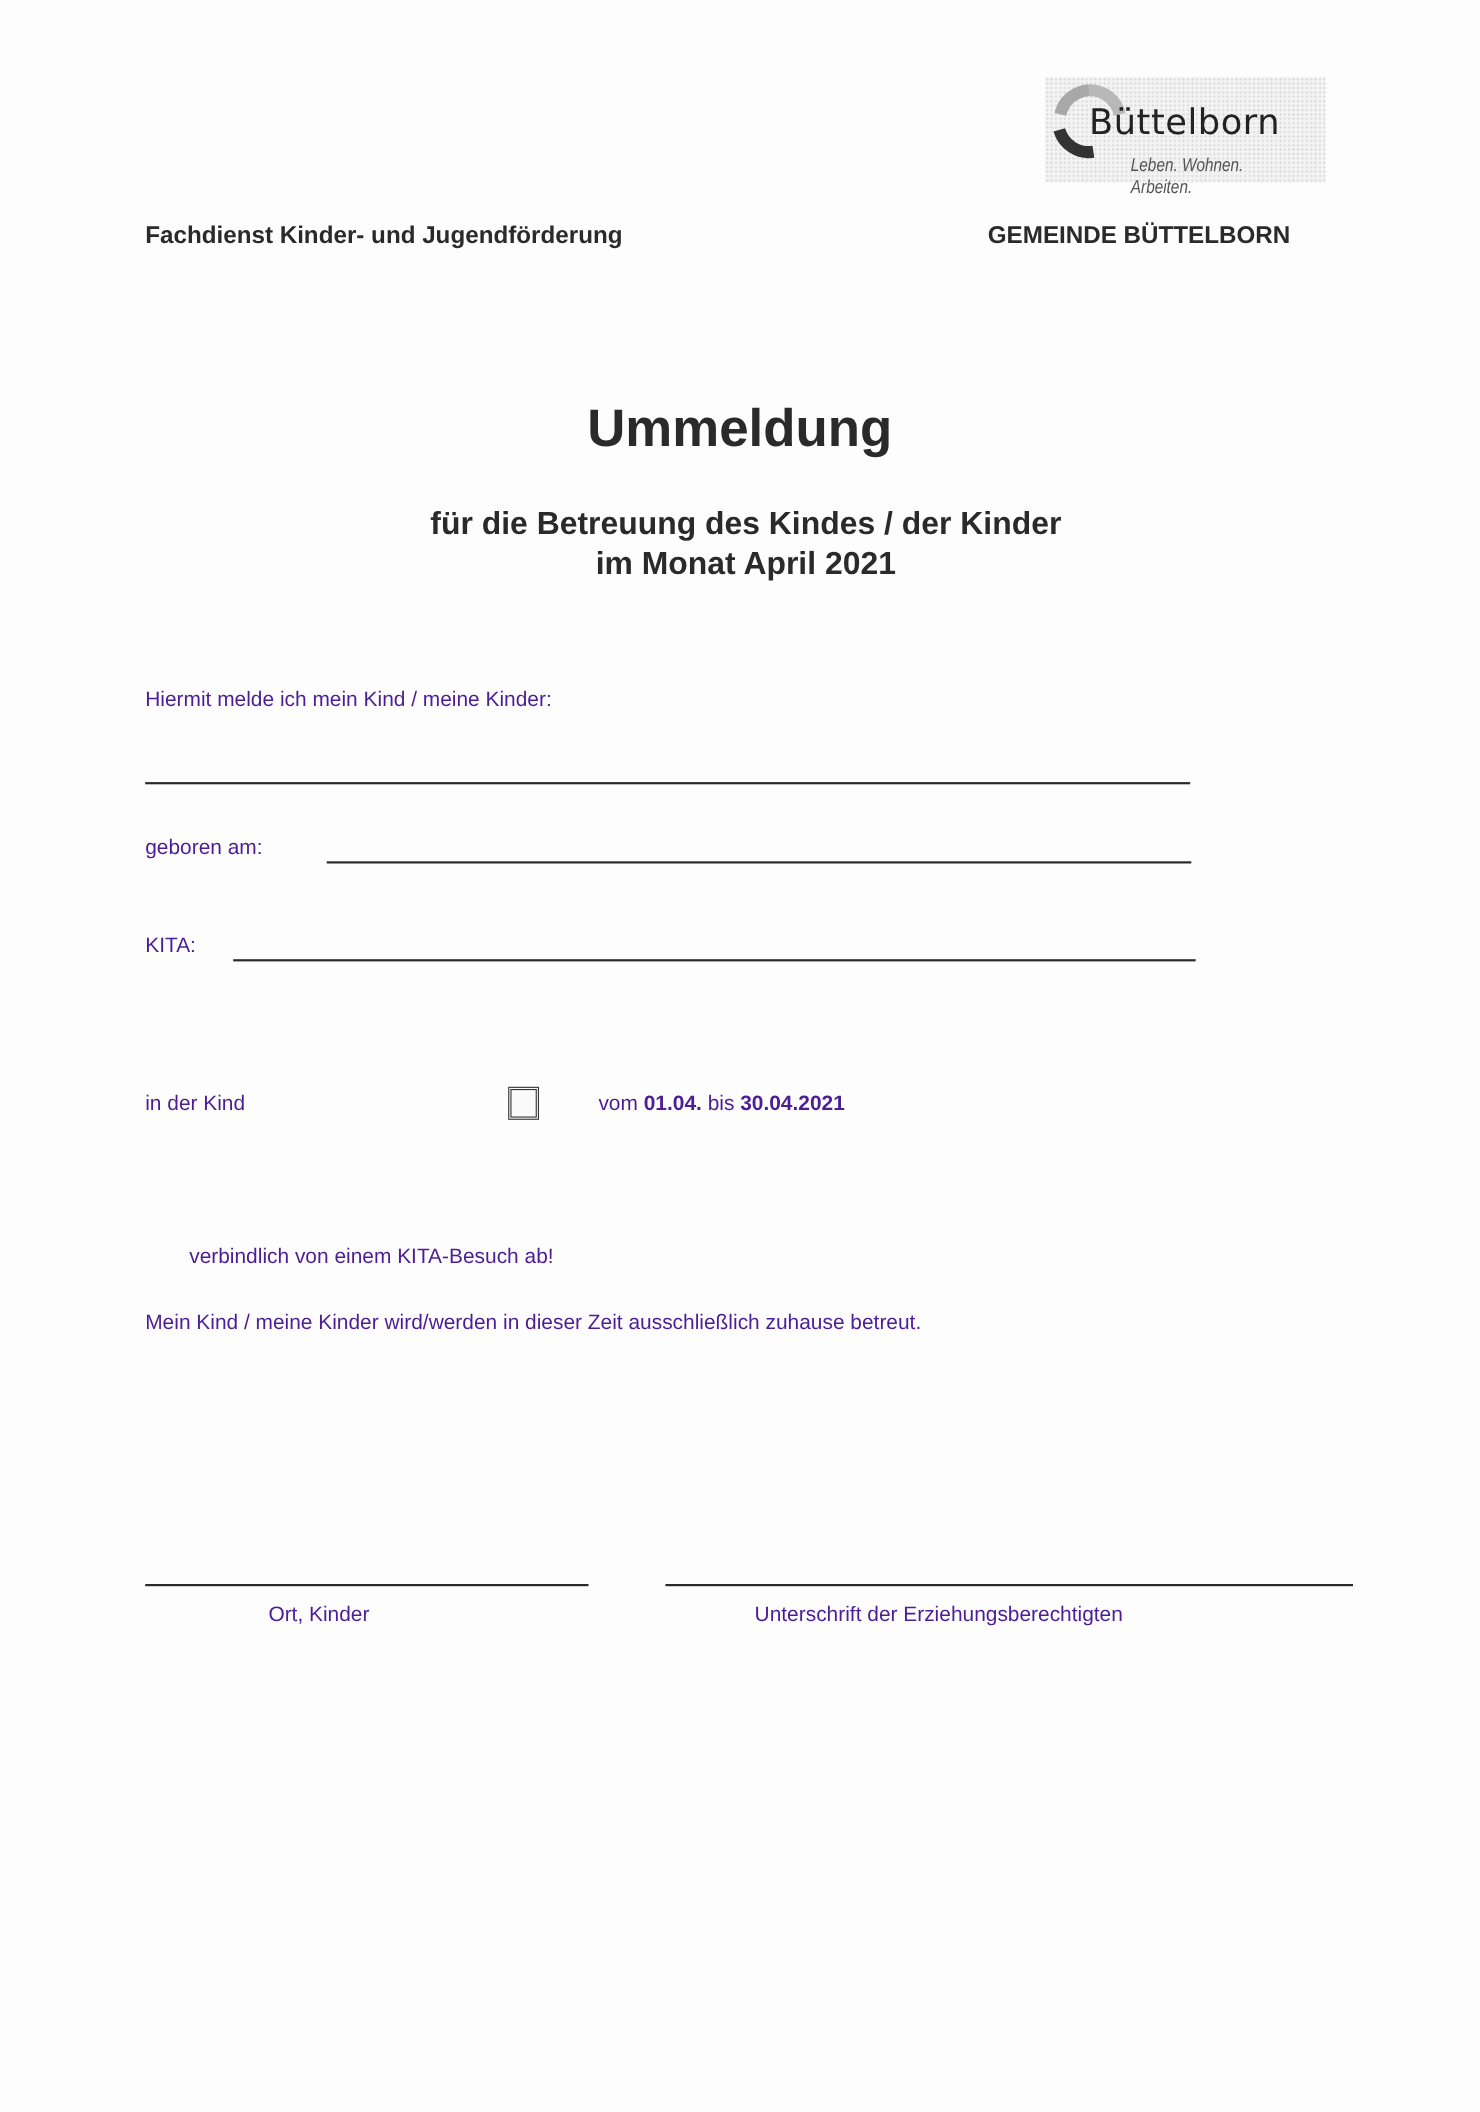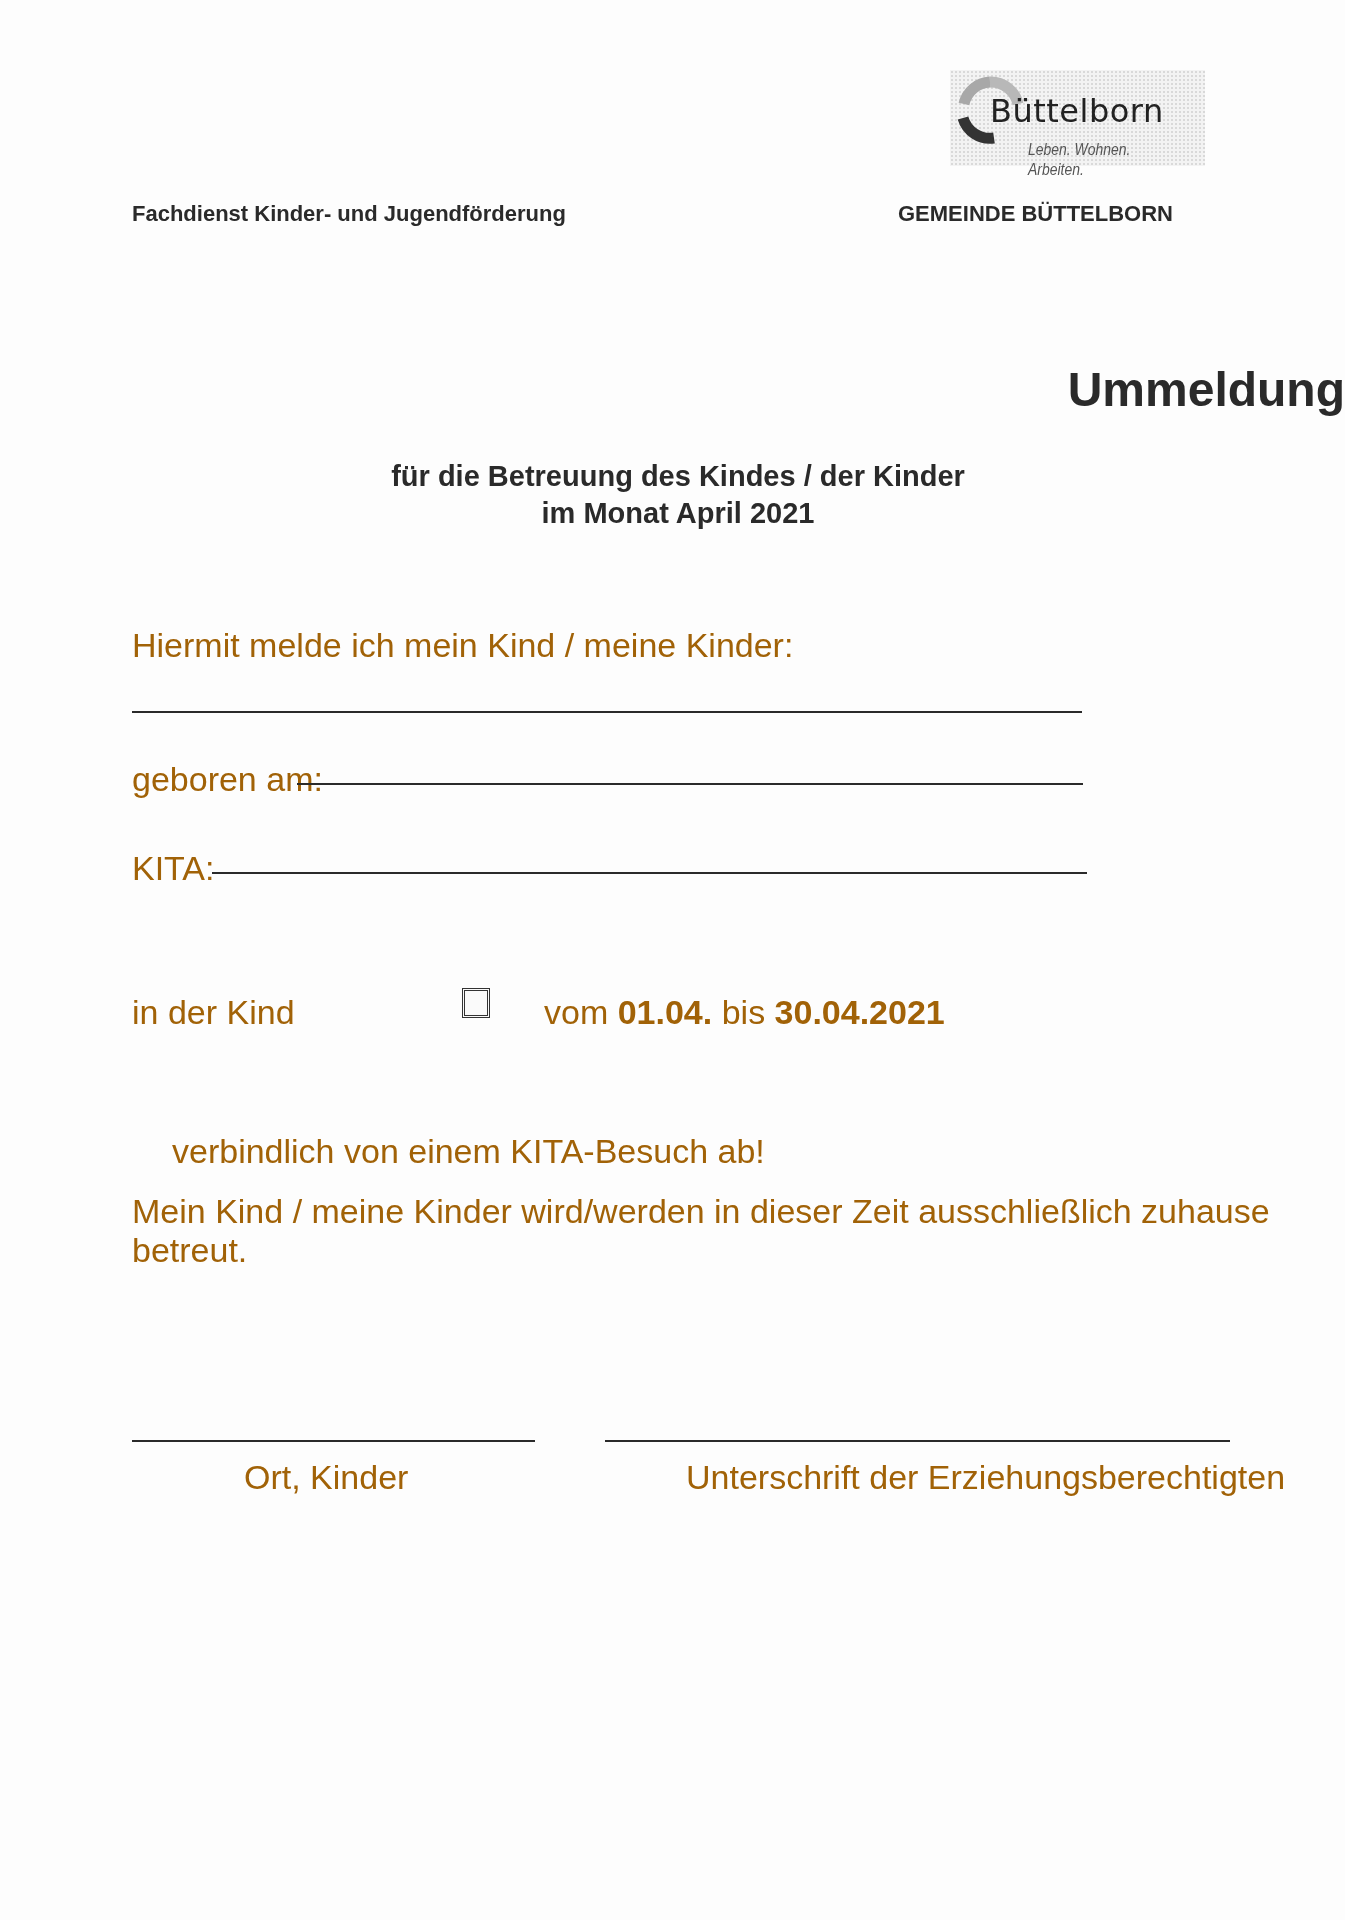--- a/index.html
+++ b/index.html
@@ -8,23 +8,23 @@
       background: #fdfdfd; color: #2a2a2a;
       font-family: "Liberation Sans", sans-serif;
     }
     .abs { position: absolute; }
     .logo { left: 950px; top: 70px; width: 255px; height: 96px; background-color: #f3f3f3;
       background-image: radial-gradient(#d9d9d9 1px, transparent 1px); background-size: 4px 4px; }
     .logo-ring { position: absolute; left: 4px; top: 4px; width: 72px; height: 72px; }
     .logo-name { position: absolute; left: 40px; top: 22px; font-size: 32px; color: #222; letter-spacing: 0.5px; font-family: "DejaVu Sans", sans-serif; font-weight: normal; }
     .logo-tag { position: absolute; left: 78px; top: 70px; font-size: 17px; font-style: italic; color: #555; transform: scaleX(0.82); transform-origin: left; }
     .hdr { font-weight: bold; font-size: 22px; color: #2a2a2a; top: 201px; }
-    .title { left: 0; width: 1345px; text-align: right; top: 362px; font-size: 48px; font-weight: bold; color: #2a2a2a; }
+    .title { left: 0; width: 1345px; text-align: center; top: 362px; font-size: 48px; font-weight: bold; color: #2a2a2a; }
     .subtitle { left: 0; width: 1356px; text-align: center; top: 458px; font-size: 29px; font-weight: bold; line-height: 37px; color: #2a2a2a; }
-    .txt { font-size: 34px; color: #a16207; }
+    .txt { font-size: 19px; color: #4c1d95; }
     .line { height: 2px; background: #2a2a2a; }
     .checkbox { left: 462px; top: 988px; width: 22px; height: 24px; border: 3px double #333; background: #fafafa; box-sizing: content-box; }
     b { font-weight: bold; }
   </style>
 </head>
 <body>
 
 <div class="abs logo">
   <svg class="logo-ring" viewBox="0 0 72 72">
     <path d="M 36 8 A 28 28 0 0 1 64 30" stroke="#b8b8b8" stroke-width="11" fill="none"></path>

